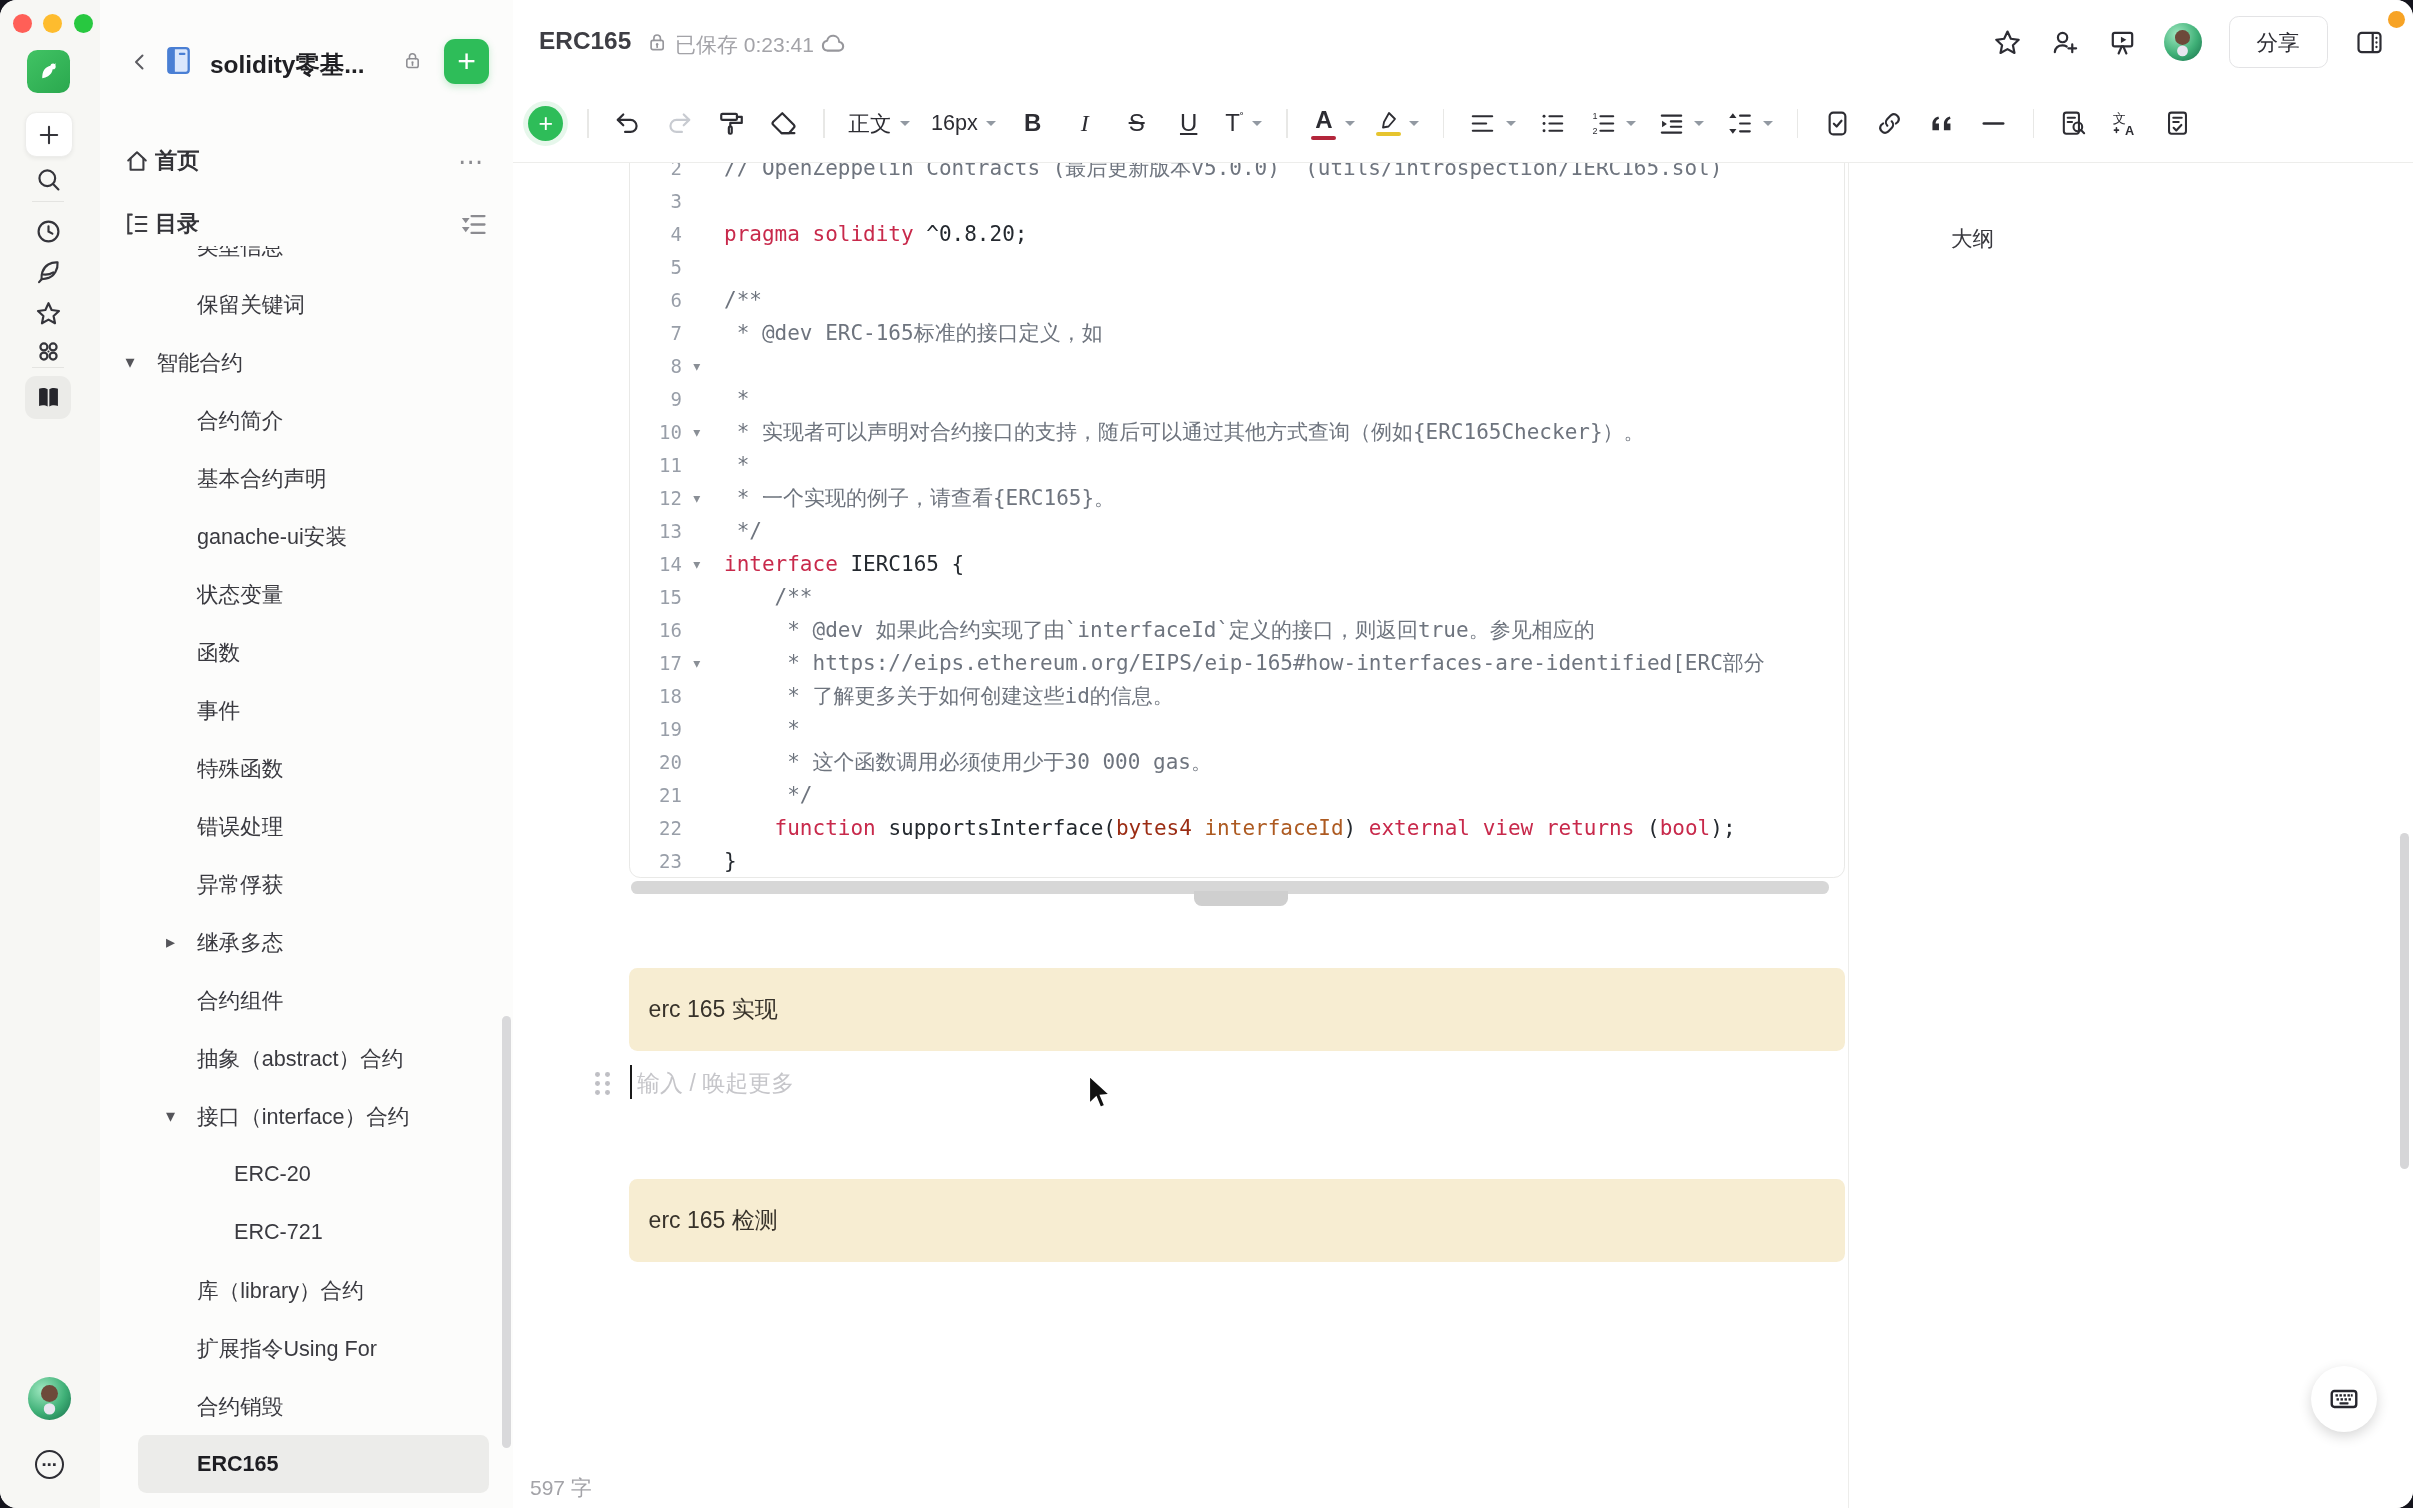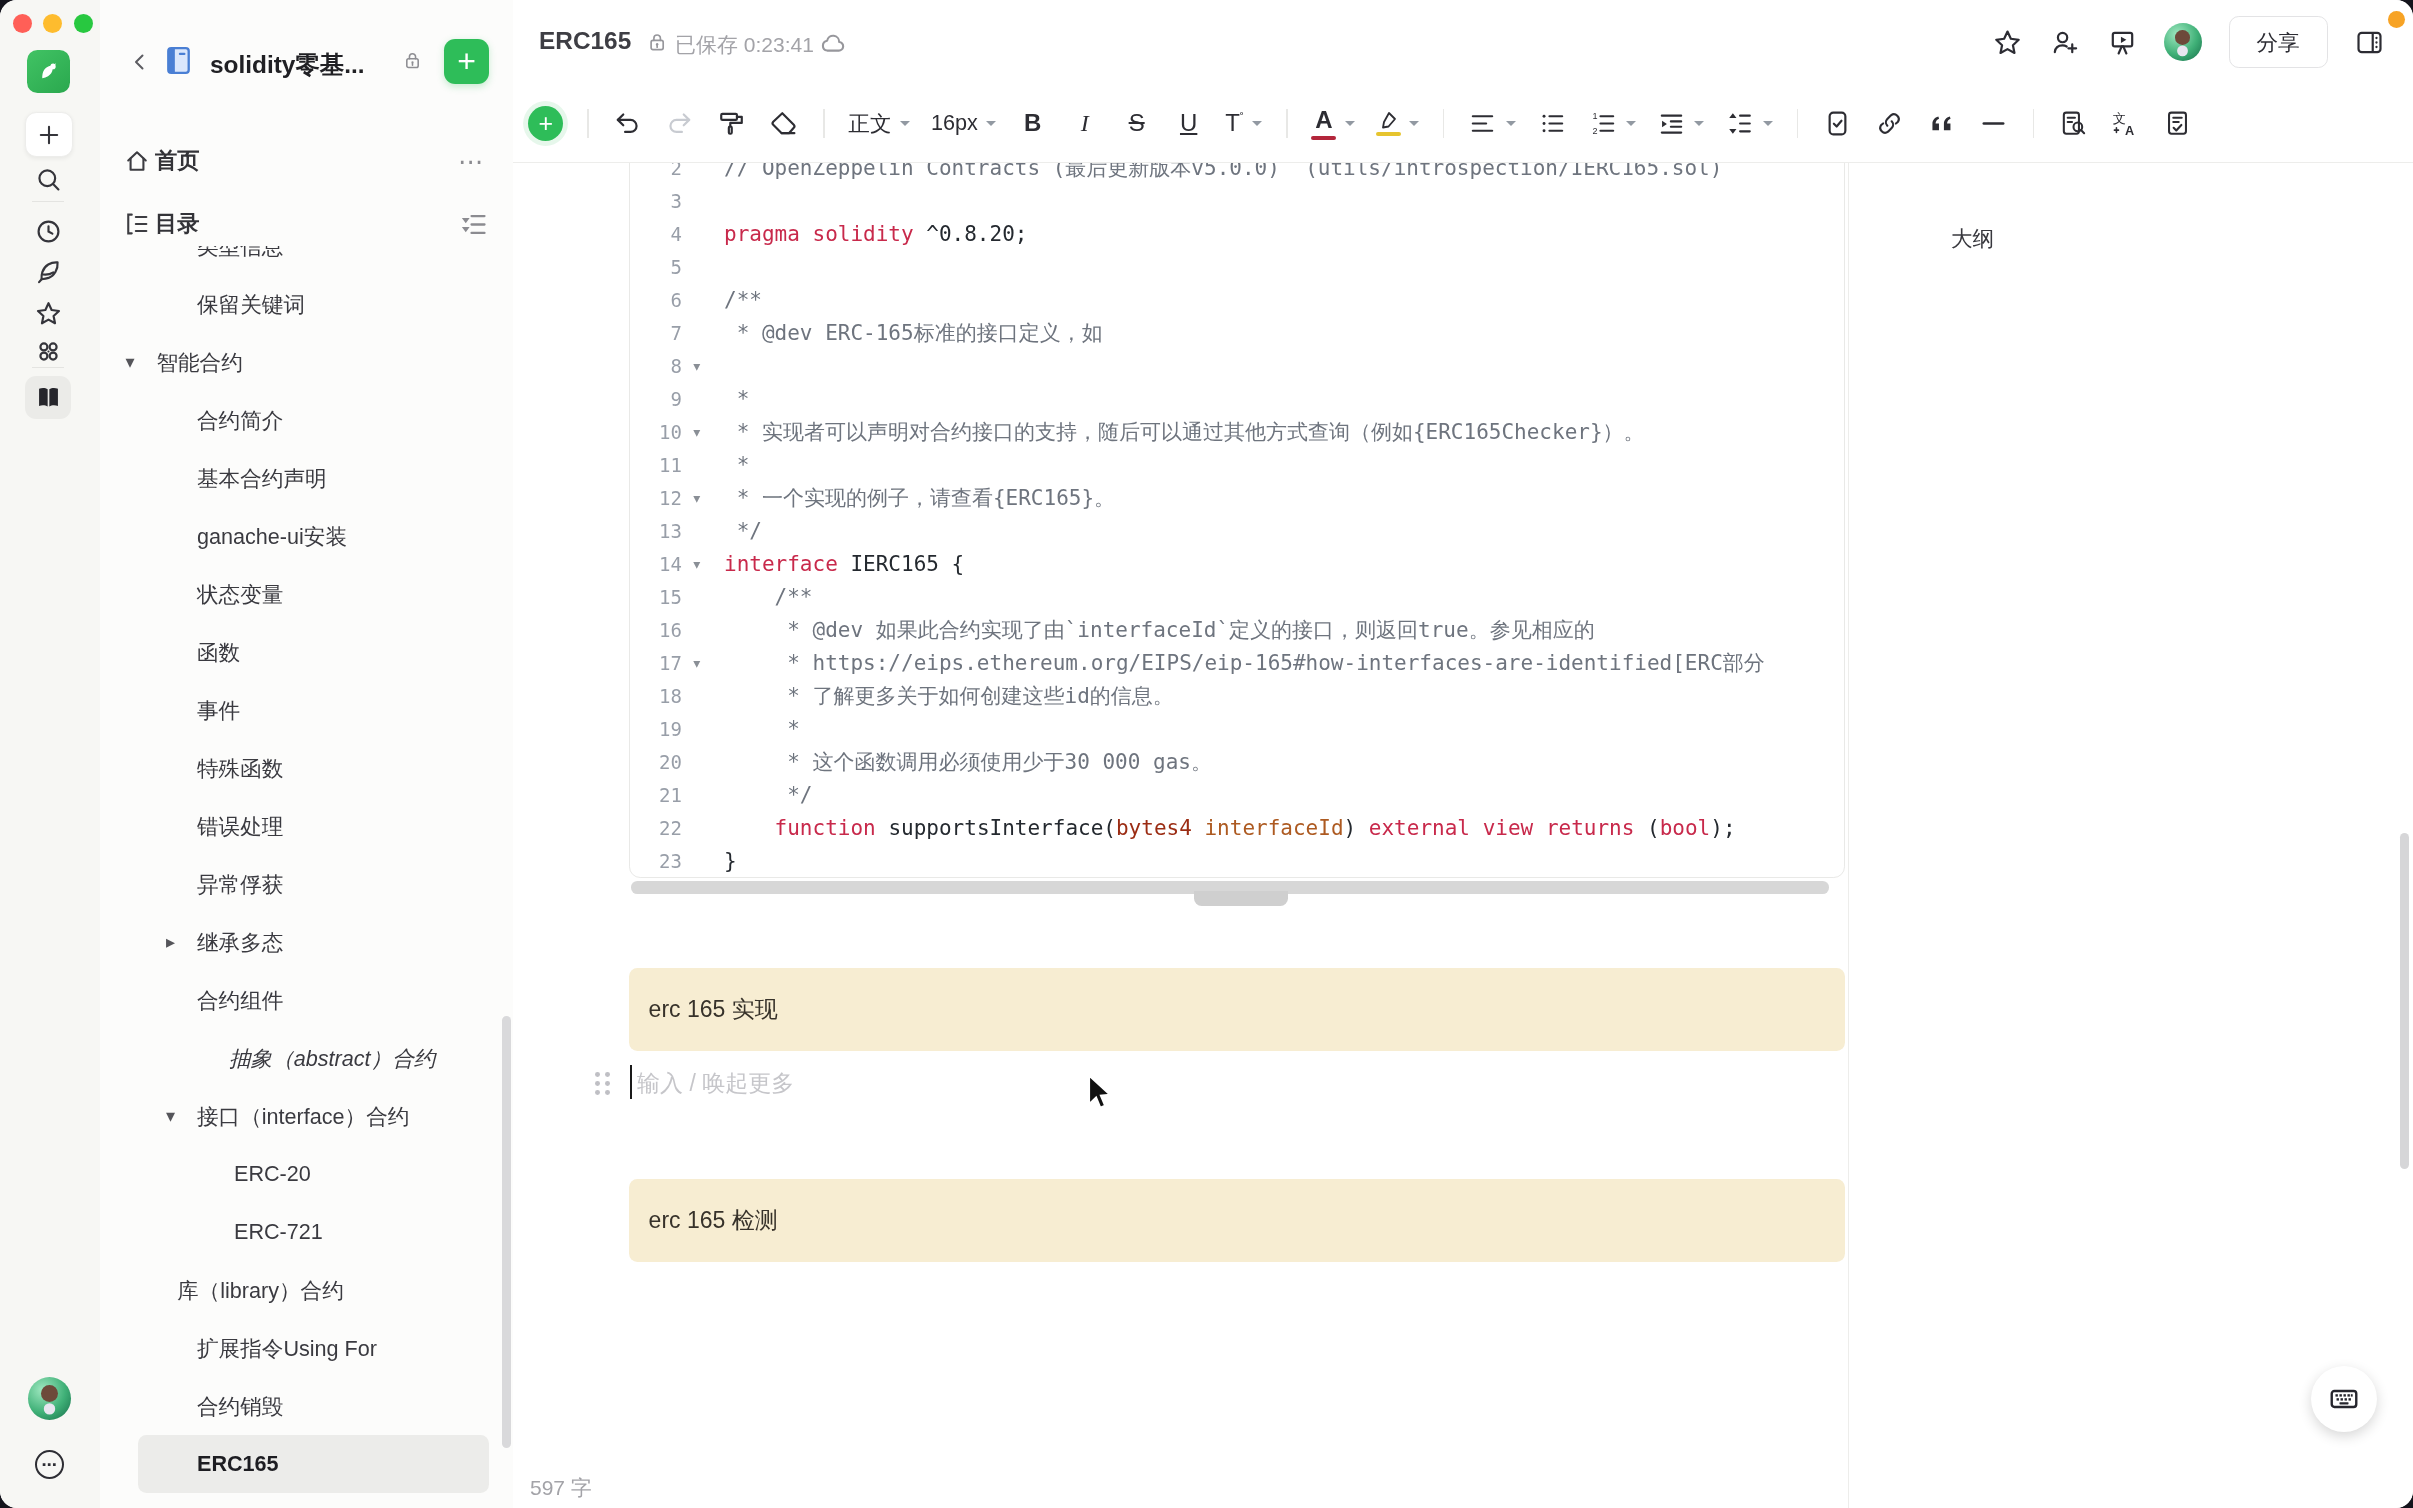--- a/index.html
+++ b/index.html
@@ -245,34 +245,34 @@
             <span style="margin-left: 59px;">异常俘获</span>
           </div>
           <div class="trow">
             <span class="chev" style="margin-left: 28px;">▸</span>
             <span>继承多态</span>
           </div>
           <div class="trow">
             <span style="margin-left: 59px;">合约组件</span>
           </div>
           <div class="trow">
-            <span style="margin-left: 91px; font-style: italic;">抽象（abstract）合约</span>
+            <span style="margin-left: 59px;">抽象（abstract）合约</span>
           </div>
           <div class="trow">
             <span class="chev" style="margin-left: 28px;">▾</span>
             <span>接口（interface）合约</span>
           </div>
           <div class="trow">
             <span style="margin-left: 96px;">ERC-20</span>
           </div>
           <div class="trow">
             <span style="margin-left: 96px;">ERC-721</span>
           </div>
           <div class="trow">
-            <span style="margin-left: 39px;">库（library）合约</span>
+            <span style="margin-left: 59px;">库（library）合约</span>
           </div>
           <div class="trow">
             <span style="margin-left: 59px;">扩展指令Using For</span>
           </div>
           <div class="trow">
             <span style="margin-left: 59px;">合约销毁</span>
           </div>
           <div class="trow sel">
             <span style="margin-left: 59px;">ERC165</span>
           </div>

